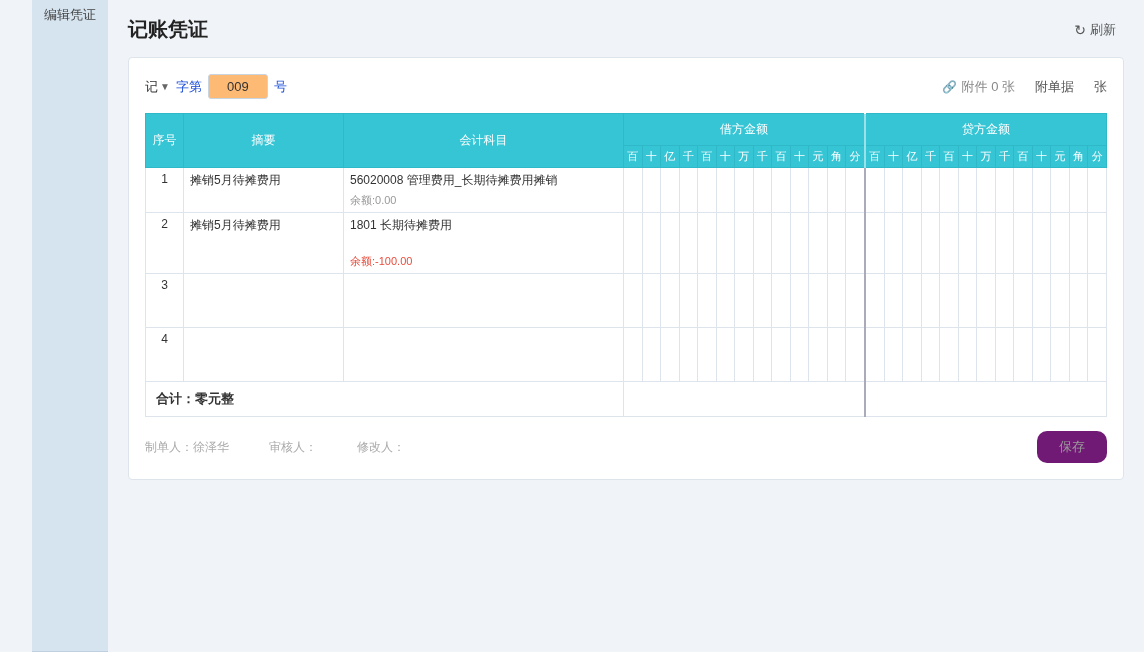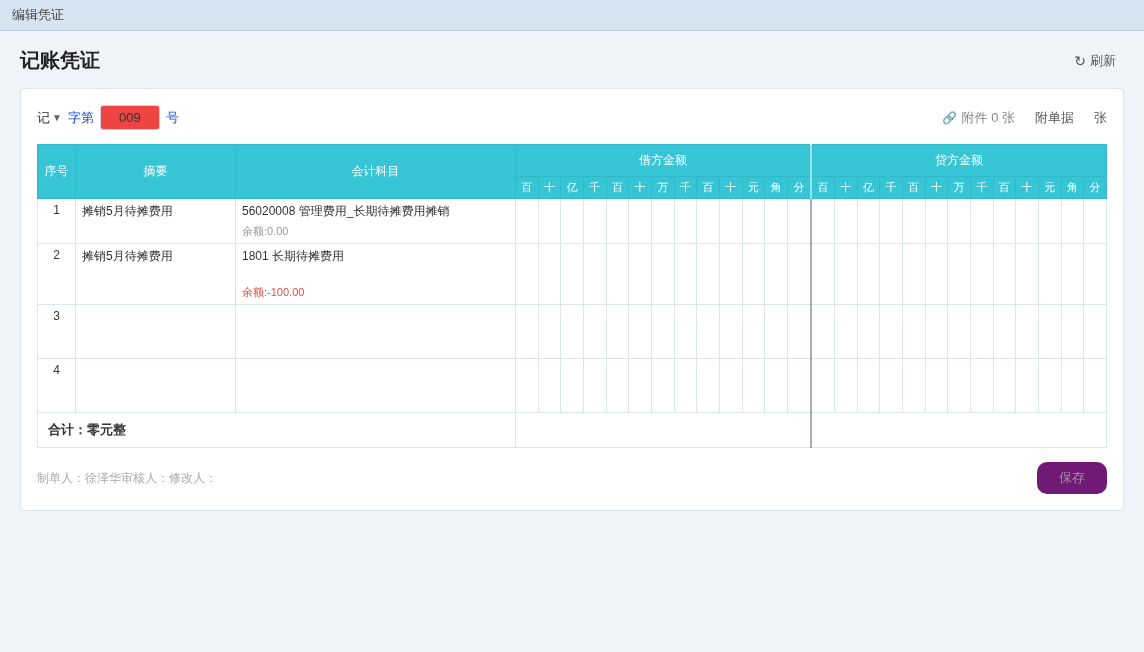--- a/index.html
+++ b/index.html
@@ -10,21 +10,22 @@
       color: #333;
       width: 1144px;
       height: 652px;
       overflow: hidden;
     }
     .window {
       width: 1144px;
       height: 652px;
       background: #f0f4f8;
       display: flex;
-      flex-direction: column;
+      flex-direction: row;
+      padding-left: 32px;
     }
     .title-bar {
       background: #d6e4f0;
       padding: 6px 12px;
       font-size: 13px;
       color: #444;
       border-bottom: 1px solid #c0cfe0;
       flex-shrink: 0;
     }
     .main-content {
@@ -87,21 +88,21 @@
     .select-arrow {
       font-size: 10px;
       color: #666;
     }
     .input-field {
       border: 1px solid #c8d4e0;
       border-radius: 3px;
       padding: 4px 8px;
       font-size: 13px;
       color: #333;
-      background: #ef4444;
+      background: #fdba74;
       width: 60px;
       text-align: center;
     }
     .date-field {
       width: 120px;
       text-align: left;
     }
     .header-right {
       display: flex;
       align-items: center;
@@ -190,20 +191,21 @@
       color: #333;
       font-size: 12px;
     }
     .empty-row td {
       height: 54px;
     }
     .footer-row {
       margin-top: 14px;
       display: flex;
       align-items: center;
+      gap: 40px;
       color: #aaa;
       font-size: 12px;
     }
     .save-btn {
       margin-left: auto;
       background: #701a75;
       color: #999;
       border: none;
       border-radius: 10px;
       padding: 7px 22px;

